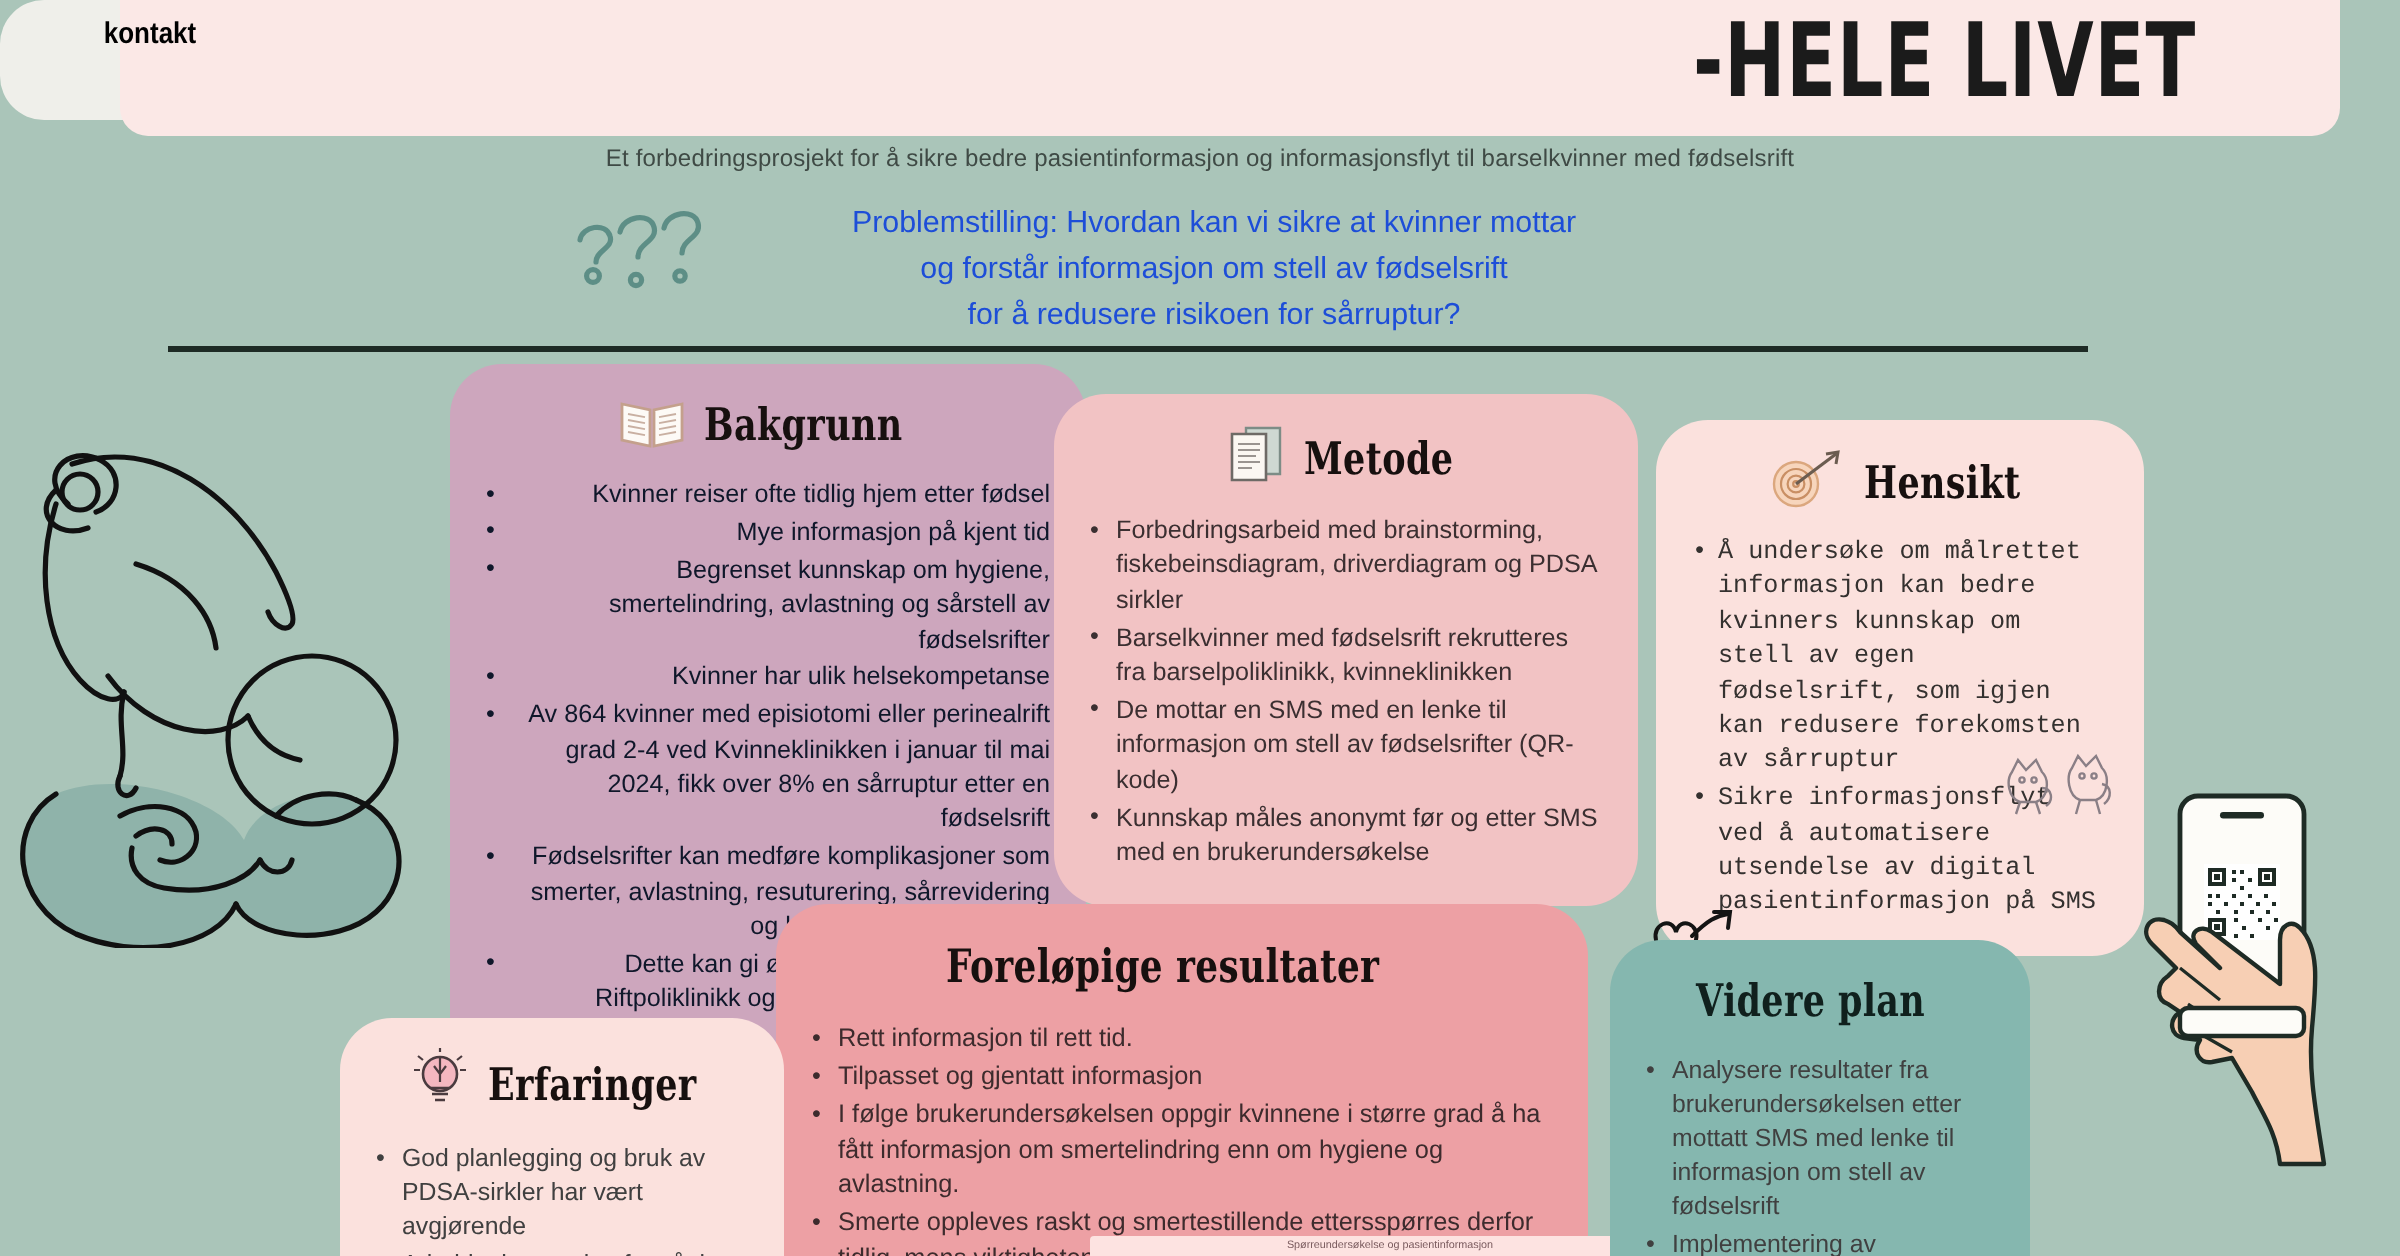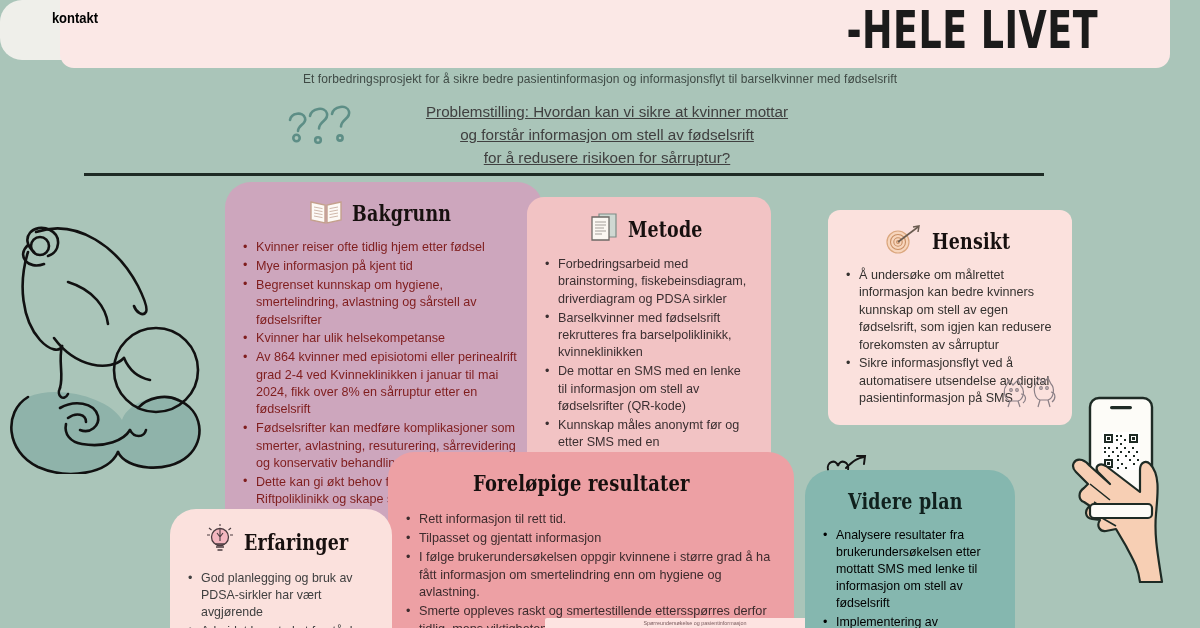--- a/index.html
+++ b/index.html
@@ -52,24 +52,23 @@
     left: 280px; top: 100px;
     width: 560px;
     display: flex;
     align-items: flex-start;
     gap: 16px;
   }
   .q-icon { margin-top: 4px; flex: 0 0 auto; }
   .problem-text {
     font-size: 15.2px;
     line-height: 1.52;
-    color: #404040;
+    color: #1d4ed8;
     text-align: center;
     flex: 1;
-    text-decoration: underline;
   }
   .problem-text span { display: block; }
 
   .divider {
     position: absolute;
     left: 84px; top: 173px;
     width: 960px; height: 3px;
     background: #1e2b25;
   }
 
@@ -106,34 +105,34 @@
     color: #404040;
     margin-bottom: 1.5px;
   }
   .card li::before {
     content: "\2022";
     position: absolute; left: 0; top: -0.5px;
     font-size: 12.6px;
   }
 
   #card-bakgrunn  { left: 225px; top: 182px;  width: 318px; background: #cda6bd; }
-  #card-bakgrunn li { color: #7f1d1d; }
-  #card-metode    { left: 527px; top: 197px;  width: 244px; background: #f2c3c4; border-radius: 17px; }
+  #card-bakgrunn li { color: #0f172a; text-align: right; }
+  #card-metode    { left: 527px; top: 197px;  width: 292px; background: #f2c3c4; }
   #card-metode li { color: #3b2f31; }
-  #card-hensikt   { left: 828px; top: 210px;  width: 244px; background: #fbe1dd; border-radius: 12px; }
-  #card-hensikt li { color: #34312f; }
+  #card-hensikt   { left: 828px; top: 210px;  width: 244px; background: #fbe1dd; }
+  #card-hensikt li { color: #34312f; font-family: Liberation Mono, monospace; }
   #card-resultater{ left: 388px; top: 452px;  width: 406px; background: #eda0a4; }
   #card-resultater li { color: #3d2b2d; font-size: 12.7px; }
   #card-resultater h2 { font-size: 19.5px; }
   #card-resultater .card-head { margin-bottom: 11px; }
   #card-erfaringer{ left: 170px; top: 509px;  width: 222px; background: #fbe1dd; }
   #card-erfaringer li { font-size: 12.4px; }
   #card-videre    { left: 805px; top: 470px;  width: 210px; background: #85b7af; }
   #card-videre h2 { color: #10201d; }
-  #card-videre li { color: #000000; font-size: 12.4px; }
+  #card-videre li { color: #404040; font-size: 12.4px; }
   #card-kontakt   {
     left: 1048px; top: 606px; width: 150px; height: 60px;
     background: #efefea; border-radius: 22px; padding: 8px 10px;
     text-align: center;
   }
   #card-kontakt h2 { font-size: 13px; transform: scaleY(1.15); display: inline-block; }
 
   
   .survey-strip {
     position: absolute;

